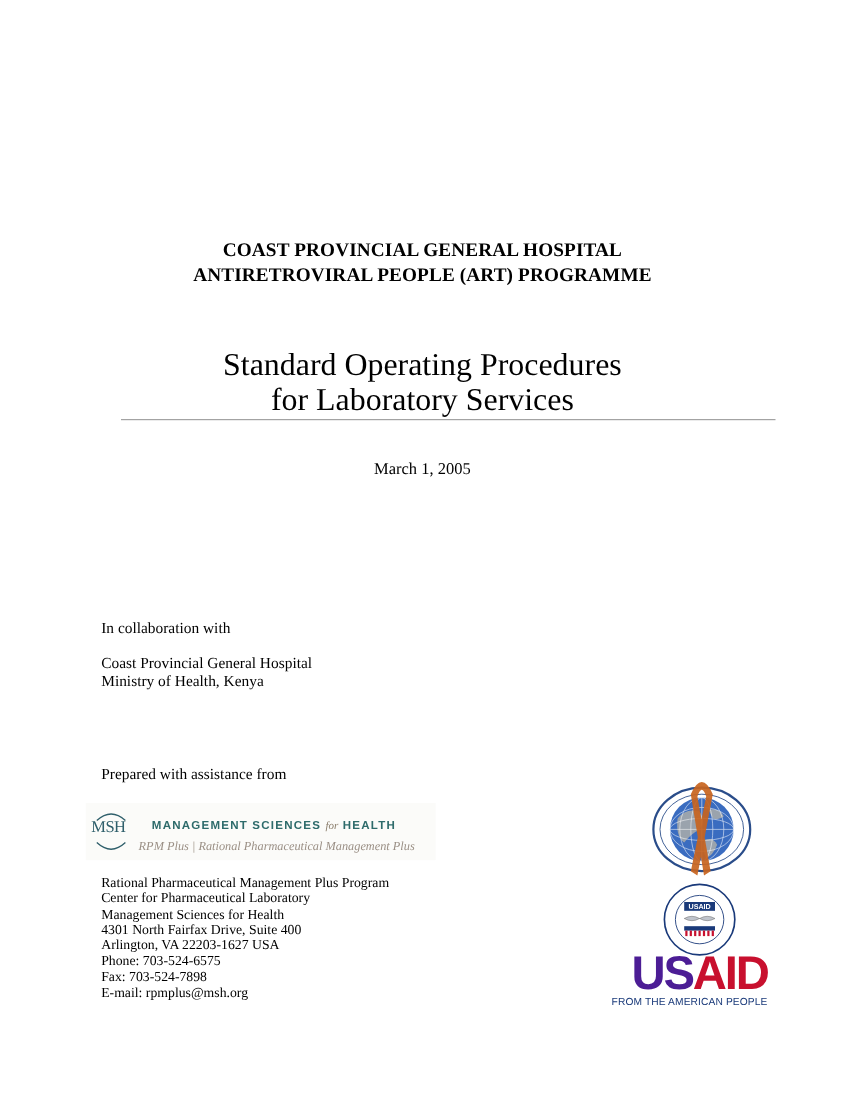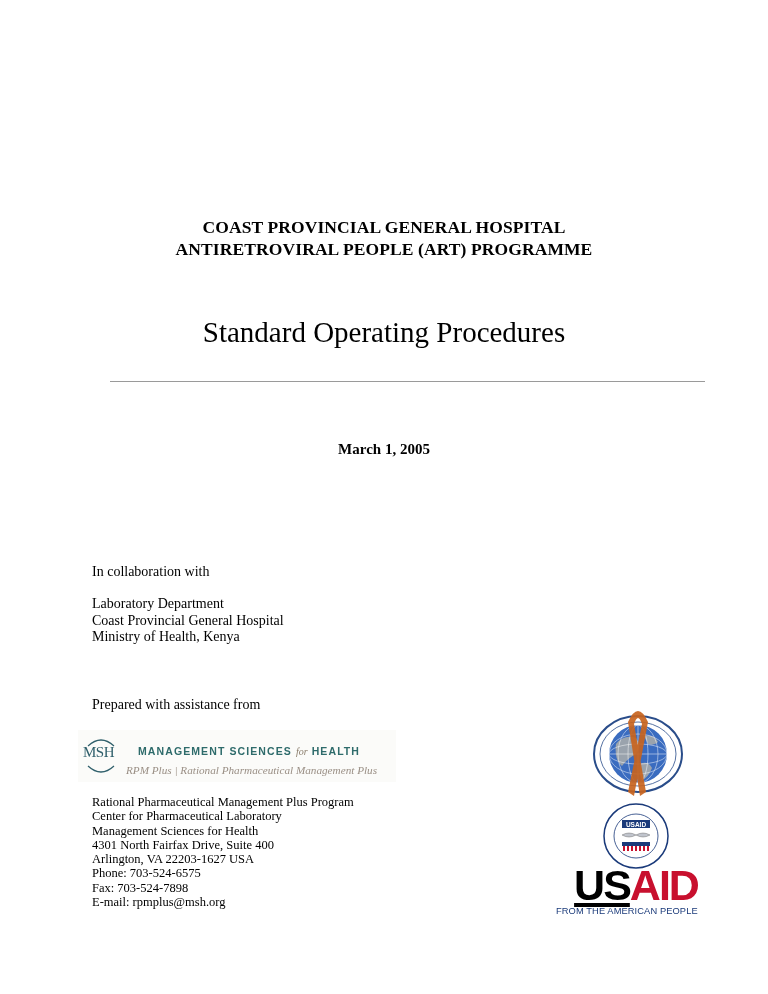--- a/index.html
+++ b/index.html
@@ -38,23 +38,23 @@
     .title-rule {
       left: 110px;
       width: 595px;
       top: 381px;
       height: 0;
       border-top: 1.2px solid #9a9a9a;
     }
     .doc-date {
       left: 0;
       width: 768px;
-      top: 440px;
-      text-align: center;
-      font-weight: bold;
+      top: 418px;
+      text-align: center;
+      font-weight: normal;
       font-size: 15px;
       line-height: 18px;
     }
     .plain-text {
       font-size: 14px;
       line-height: 16.5px;
     }
     .collab-intro { left: 92px; top: 564px; }
     .collab-list { left: 92px; top: 596px; }
     .prepared { left: 92px; top: 697px; }
@@ -134,21 +134,21 @@
       left: 0;
       top: 62px;
       width: 160px;
       text-align: center;
       font-family: "Liberation Sans", "DejaVu Sans", sans-serif;
       font-weight: bold;
       font-size: 43px;
       line-height: 46px;
       letter-spacing: -2px;
     }
-    .usaid-word .us { color: #000000; text-decoration: underline; }
+    .usaid-word .us { color: #4c1d95; }
     .usaid-word .aid { color: #c8102e; }
     .usaid-tag {
       position: absolute;
       left: 0;
       top: 106px;
       width: 160px;
       text-align: left;
       font-family: "Liberation Sans", "DejaVu Sans", sans-serif;
       font-size: 9.3px;
       color: #1a3a7a;
@@ -159,30 +159,30 @@
 </head>
 <body>
 
 <div class="abs org-header">
   <div>COAST PROVINCIAL GENERAL HOSPITAL</div>
   <div>ANTIRETROVIRAL PEOPLE (ART) PROGRAMME</div>
 </div>
 
 <div class="abs doc-title">
   <div>Standard Operating Procedures</div>
+  <div>for Laboratory Services</div>
 </div>
 
 <div class="abs title-rule"></div>
 
 <div class="abs doc-date">March 1, 2005</div>
 
 <div class="abs plain-text collab-intro">In collaboration with</div>
 
 <div class="abs plain-text collab-list">
-  <div>Laboratory Department</div>
   <div>Coast Provincial General Hospital</div>
   <div>Ministry of Health, Kenya</div>
 </div>
 
 <div class="abs plain-text prepared">Prepared with assistance from</div>
 
 <div class="abs msh-logo">
   <svg class="msh-mark" viewBox="0 0 34 44">
     <path d="M4 12 Q17 0 30 12" fill="none" stroke="#2f5f6b" stroke-width="1.2"></path>
     <path d="M4 32 Q17 44 30 32" fill="none" stroke="#2f5f6b" stroke-width="1.2"></path>

